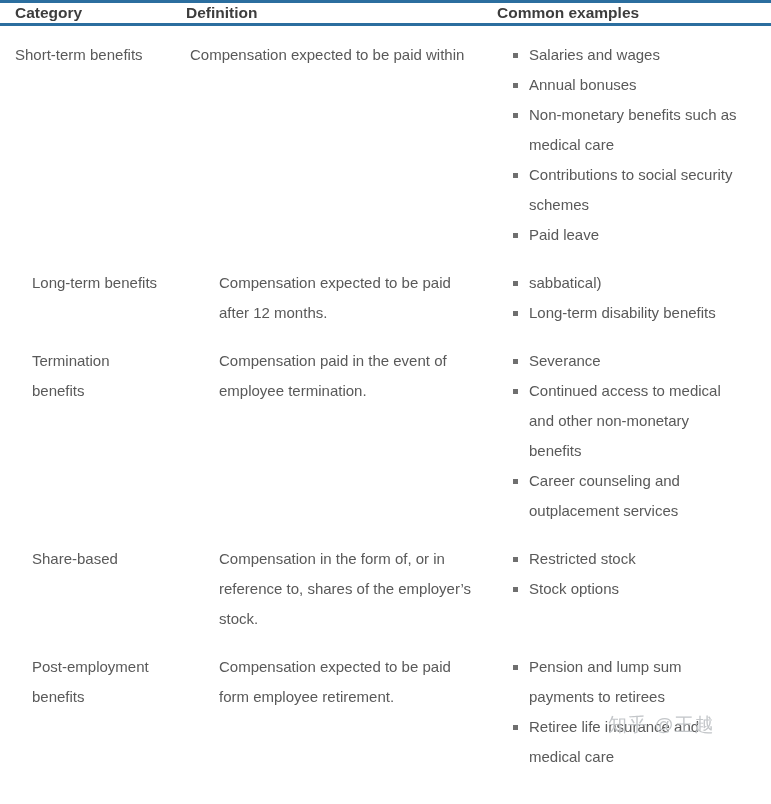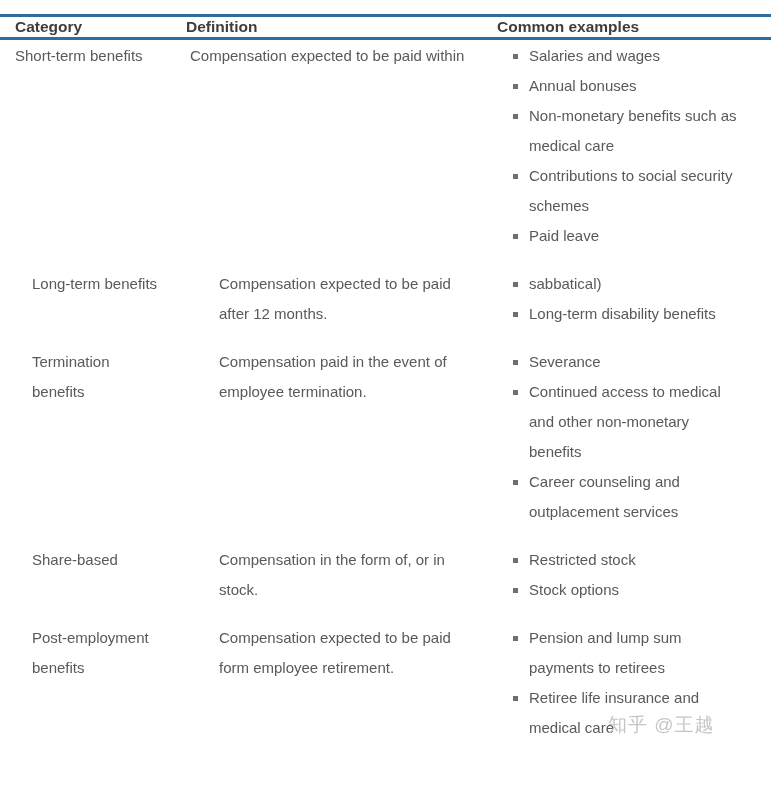--- a/index.html
+++ b/index.html
@@ -11,39 +11,38 @@
     position: relative;
     width: 771px;
     height: 804px;
     background: #ffffff;
     overflow: hidden;
     font-family: "Liberation Sans", sans-serif;
   }
   .thead {
     display: grid;
     grid-template-columns: 186px 311px 274px;
-    margin-top: 14px;
     border-top: 3px solid #2b6e9f;
     border-bottom: 3px solid #2b6e9f;
     padding: 1px 0;
   }
   .th {
     font-size: 15.5px;
     font-weight: bold;
     color: #3d3d3d;
     line-height: 18px;
     white-space: nowrap;
   }
   .th.cat { padding-left: 15px; }
   .row {
     display: grid;
     grid-template-columns: 186px 311px 274px;
     margin-bottom: 18px;
   }
-  .row:first-child { margin-top: 1px; }
+  .row:first-child { margin-top: 14px; }
   .cell { min-width: 0; }
   .cell.cat { padding-left: 15px; }
   .cell.def { padding-left: 4px; }
   .row.indented .cell.cat { padding-left: 32px; }
   .row.indented .cell.def { padding-left: 33px; }
   .line {
     white-space: nowrap;
     font-size: 15px;
     color: #595959;
     line-height: 30px;
@@ -157,20 +156,21 @@
             <div class="line">outplacement services</div>
           </div>
         </div>
       </div>
       <div class="row indented">
         <div class="cell cat">
           <div class="line">Share-based</div>
         </div>
         <div class="cell def">
           <div class="line">Compensation in the form of, or in</div>
+          <div class="line">reference to, shares of the employer’s</div>
           <div class="line">stock.</div>
         </div>
         <div class="cell ex">
           <div class="item">
             <span class="bullet"></span>
             <div class="line">Restricted stock</div>
           </div>
           <div class="item">
             <span class="bullet"></span>
             <div class="line">Stock options</div>

